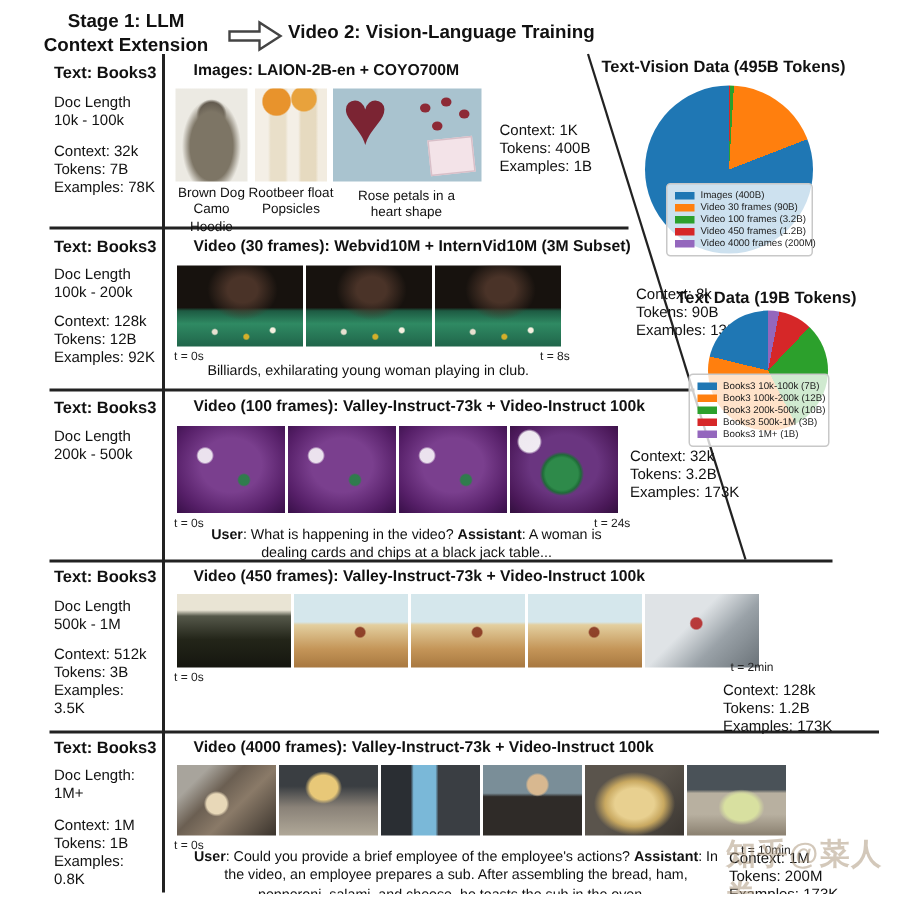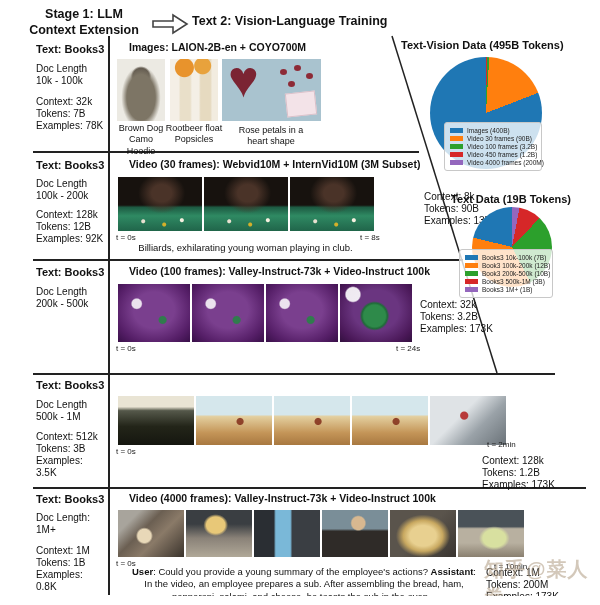--- a/index.html
+++ b/index.html
@@ -101,21 +101,21 @@
 </head>
 <body>
 
 <div id="canvas">
 
   <div class="abs stage1 pre">Stage 1: LLM
 Context Extension</div>
   <svg class="abs" style="left:152px;top:13px" width="38" height="22">
     <polygon points="1,8 21,8 21,2 35,11 21,20 21,14 1,14" fill="#fff" stroke="#444" stroke-width="1.6"></polygon>
   </svg>
-  <div class="abs stage2">Text 2: Vision-Language Training</div>
+  <div class="abs stage2">Video 2: Vision-Language Training</div>
 
   <div class="abs vline"></div>
   <div class="abs hsep" style="left:33px;top:151px;width:386px"></div>
   <div class="abs hsep" style="left:33px;top:259px;width:430px"></div>
   <div class="abs hsep" style="left:33px;top:373px;width:522px"></div>
   <div class="abs hsep" style="left:33px;top:487px;width:553px"></div>
   <svg class="abs" style="left:0;top:0" width="600" height="605">
     <line x1="392" y1="36" x2="497" y2="373" stroke="#222" stroke-width="1.5"></line>
   </svg>
 
@@ -137,20 +137,23 @@
     <span class="petal" style="left:84px;top:14px"></span>
     <span class="book"></span>
   </div>
   <div class="abs imgcap pre" style="left:158px;top:123px;width:72px">Rootbeer float
 Popsicles</div>
   <div class="abs imgcap pre" style="left:104px;top:123px;width:74px">Brown Dog
 Camo
 Hoodie</div>
   <div class="abs imgcap pre" style="left:216px;top:125px;width:110px">Rose petals in a
 heart shape</div>
+  <div class="abs stats pre" style="left:333px;top:82px">Context: 1K
+Tokens: 400B
+Examples: 1B</div>
 
   <div class="abs pie-title" style="left:401px;top:39px">Text-Vision Data (495B Tokens)</div>
   <div class="abs pie" style="left: 430px; top: 57px; width: 112px; height: 112px; background: conic-gradient(rgb(148, 103, 189) 0deg, rgb(148, 103, 189) 0.145572deg, rgb(214, 39, 40) 0.145572deg, rgb(214, 39, 40) 1.01901deg, rgb(44, 160, 44) 1.01901deg, rgb(44, 160, 44) 3.34816deg, rgb(255, 127, 14) 3.34816deg, rgb(255, 127, 14) 68.8556deg, rgb(31, 119, 180) 68.8556deg, rgb(31, 119, 180) 360deg);"></div>
   <div class="abs legend" style="left:444px;top:122px;width:98px">
       <div class="lg-row">
         <span class="lg-sw" style="background: rgb(31, 119, 180);"></span>
         <span class="lg-tx">Images (400B)</span>
       </div>
       <div class="lg-row">
         <span class="lg-sw" style="background: rgb(255, 127, 14);"></span>
@@ -221,31 +224,35 @@
 
   <div class="abs ctitle" style="top:265px">Video (100 frames): Valley-Instruct-73k + Video-Instruct 100k</div>
   <div class="abs strip" style="left:118px;top:284px;width:294px;height:58px">
     <div class="frame f-bj" style="width:72px"></div>
     <div class="frame f-bj" style="width:72px"></div>
     <div class="frame f-bj" style="width:72px"></div>
     <div class="frame f-bj-chip" style="width:72px"></div>
   </div>
   <div class="abs tstamp" style="left:116px;top:344px">t = 0s</div>
   <div class="abs tstamp" style="left:396px;top:344px">t = 24s</div>
+  <div class="abs caption" style="left:140px;top:351px;width:262px">
+    <b>User</b><span>: What is happening in the video? </span><b>Assistant</b><span>: A woman is dealing cards and chips at a black jack table...</span>
+  </div>
   <div class="abs stats pre" style="left:420px;top:299px">Context: 32k
 Tokens: 3.2B
 Examples: 173K</div>
 
   <div class="abs lcol lcol-title" style="top:379px">Text: Books3</div>
   <div class="abs lcol pre" style="top:399px">Doc Length
 500k - 1M</div>
   <div class="abs lcol pre" style="top:431px">Context: 512k
 Tokens: 3B
 Examples: 3.5K</div>
 
+  <div class="abs ctitle" style="top:378px">Video (450 frames): Valley-Instruct-73k + Video-Instruct 100k</div>
   <div class="abs strip" style="left:118px;top:396px;width:388px;height:49px">
     <div class="frame f-dirt-dark" style="width:76px"></div>
     <div class="frame f-dirt" style="width:76px"></div>
     <div class="frame f-dirt" style="width:76px"></div>
     <div class="frame f-dirt" style="width:76px"></div>
     <div class="frame f-dirt-grey" style="width:76px"></div>
   </div>
   <div class="abs tstamp" style="left:116px;top:447px">t = 0s</div>
   <div class="abs tstamp" style="left:487px;top:440px">t = 2min</div>
   <div class="abs stats pre" style="left:482px;top:455px">Context: 128k
@@ -264,21 +271,21 @@
     <div class="frame f-kit1" style="width:66px"></div>
     <div class="frame f-kit2" style="width:66px"></div>
     <div class="frame f-kit3" style="width:66px"></div>
     <div class="frame f-kit4" style="width:66px"></div>
     <div class="frame f-kit5" style="width:66px"></div>
     <div class="frame f-kit6" style="width:66px"></div>
   </div>
   <div class="abs tstamp" style="left:116px;top:559px">t = 0s</div>
   <div class="abs tstamp" style="left:494px;top:562px">t = 10min</div>
   <div class="abs caption" style="left:128px;top:566px;width:352px">
-    <b>User</b><span>: Could you provide a young summary of the employee's actions? </span><b>Assistant</b><span>: In the video, an employee prepares a sub. After assembling the bread, ham, pepperoni, salami, and cheese, he toasts the sub in the oven...</span>
+    <b>User</b><span>: Could you provide a brief employee of the employee's actions? </span><b>Assistant</b><span>: In the video, an employee prepares a sub. After assembling the bread, ham, pepperoni, salami, and cheese, he toasts the sub in the oven...</span>
   </div>
   <div class="abs stats pre" style="left:486px;top:567px">Context: 1M
 Tokens: 200M
 Examples: 173K</div>
 
   <div class="abs watermark">知乎@菜人卷</div>
 
 </div>
 
 </body></html>

